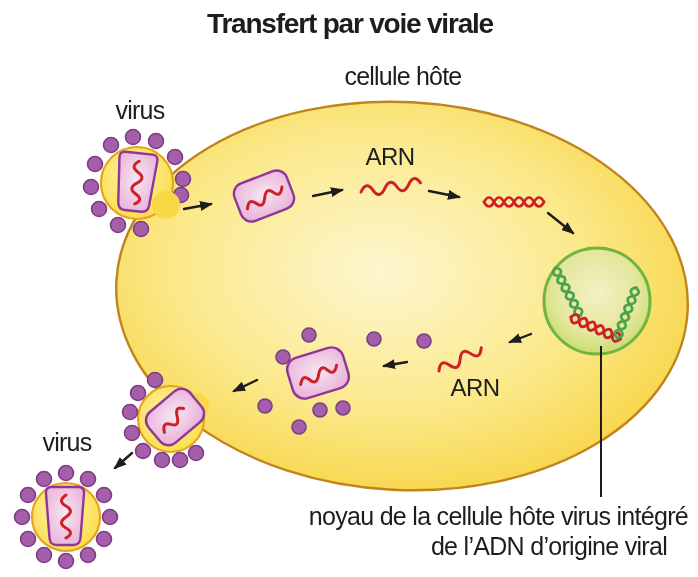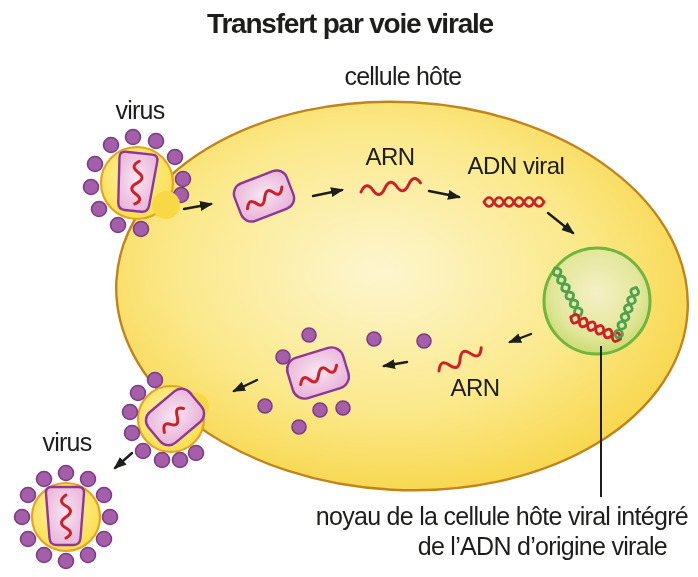--- a/index.html
+++ b/index.html
@@ -186,19 +186,18 @@
         <path class="capsid" d="M-13.5,-29 L13.5,-29 Q19.5,-29 19,-22.5 L15.5,22 Q14.8,29 8.5,29 L-8.5,29 Q-14.8,29 -15.5,22 L-19,-22.5 Q-19.5,-29 -13.5,-29 Z"></path>
         <path class="rna" d="M1,-21 q-9,6 0,11 t0,11 t0,11 t0,10"></path>
       </g>
     </g>
   </svg>
 
   <div class="lbl title center" style="left:350px;top:9px;">Transfert par voie virale</div>
   <div class="lbl big center" style="left:403px;top:63px;">cellule hôte</div>
   <div class="lbl big center" style="left:140px;top:97px;">virus</div>
   <div class="lbl mol center" style="left:390px;top:144px;">ARN</div>
-  <div class="lbl mol center" style="left:516px;top:153px;">ADN viral</div>
   <div class="lbl mol center" style="left:475px;top:375px;">ARN</div>
   <div class="lbl big center" style="left:67px;top:429px;">virus</div>
-  <div class="lbl caption" style="right:10px;top:503px;">noyau de la cellule hôte viral intégré</div>
-  <div class="lbl caption" style="right:31px;top:533px;">de l’ADN d’origine virale</div>
+  <div class="lbl caption" style="right:10px;top:503px;">noyau de la cellule hôte virus intégré</div>
+  <div class="lbl caption" style="right:31px;top:533px;">de l’ADN d’origine viral</div>
 
 </div>
 
 </body></html>

